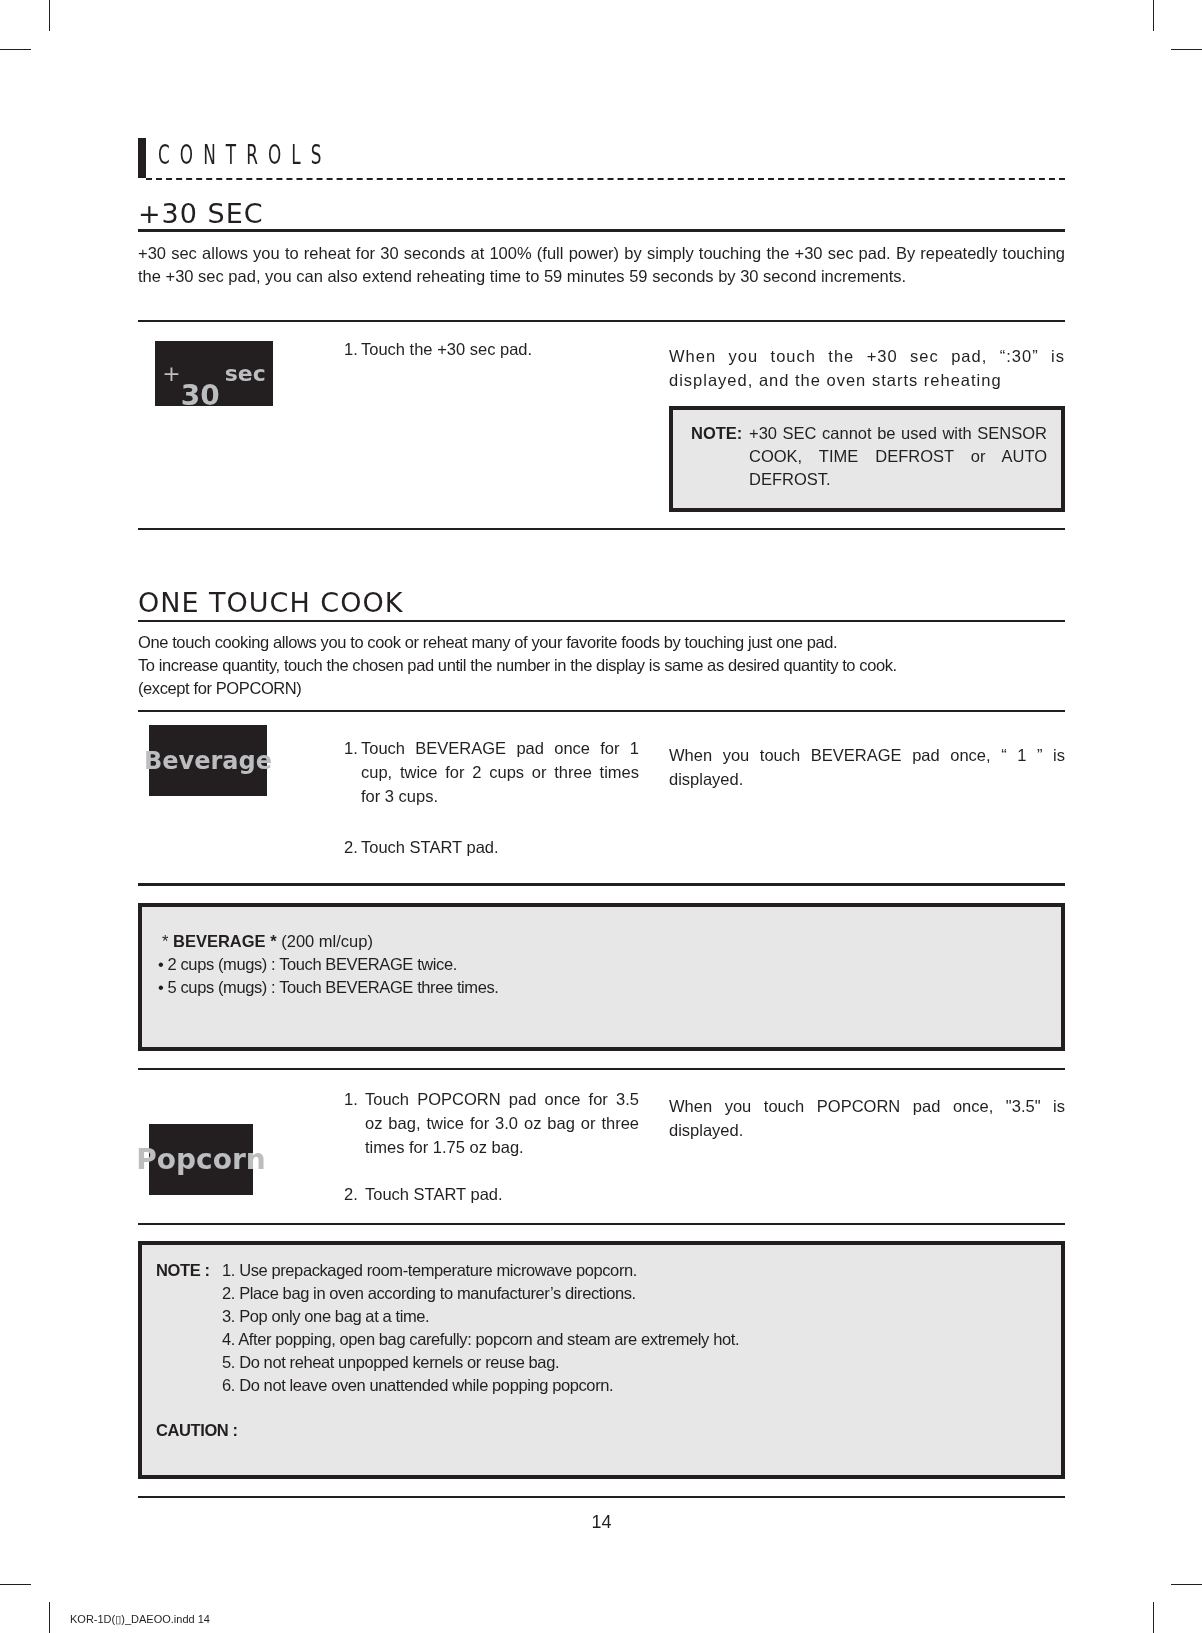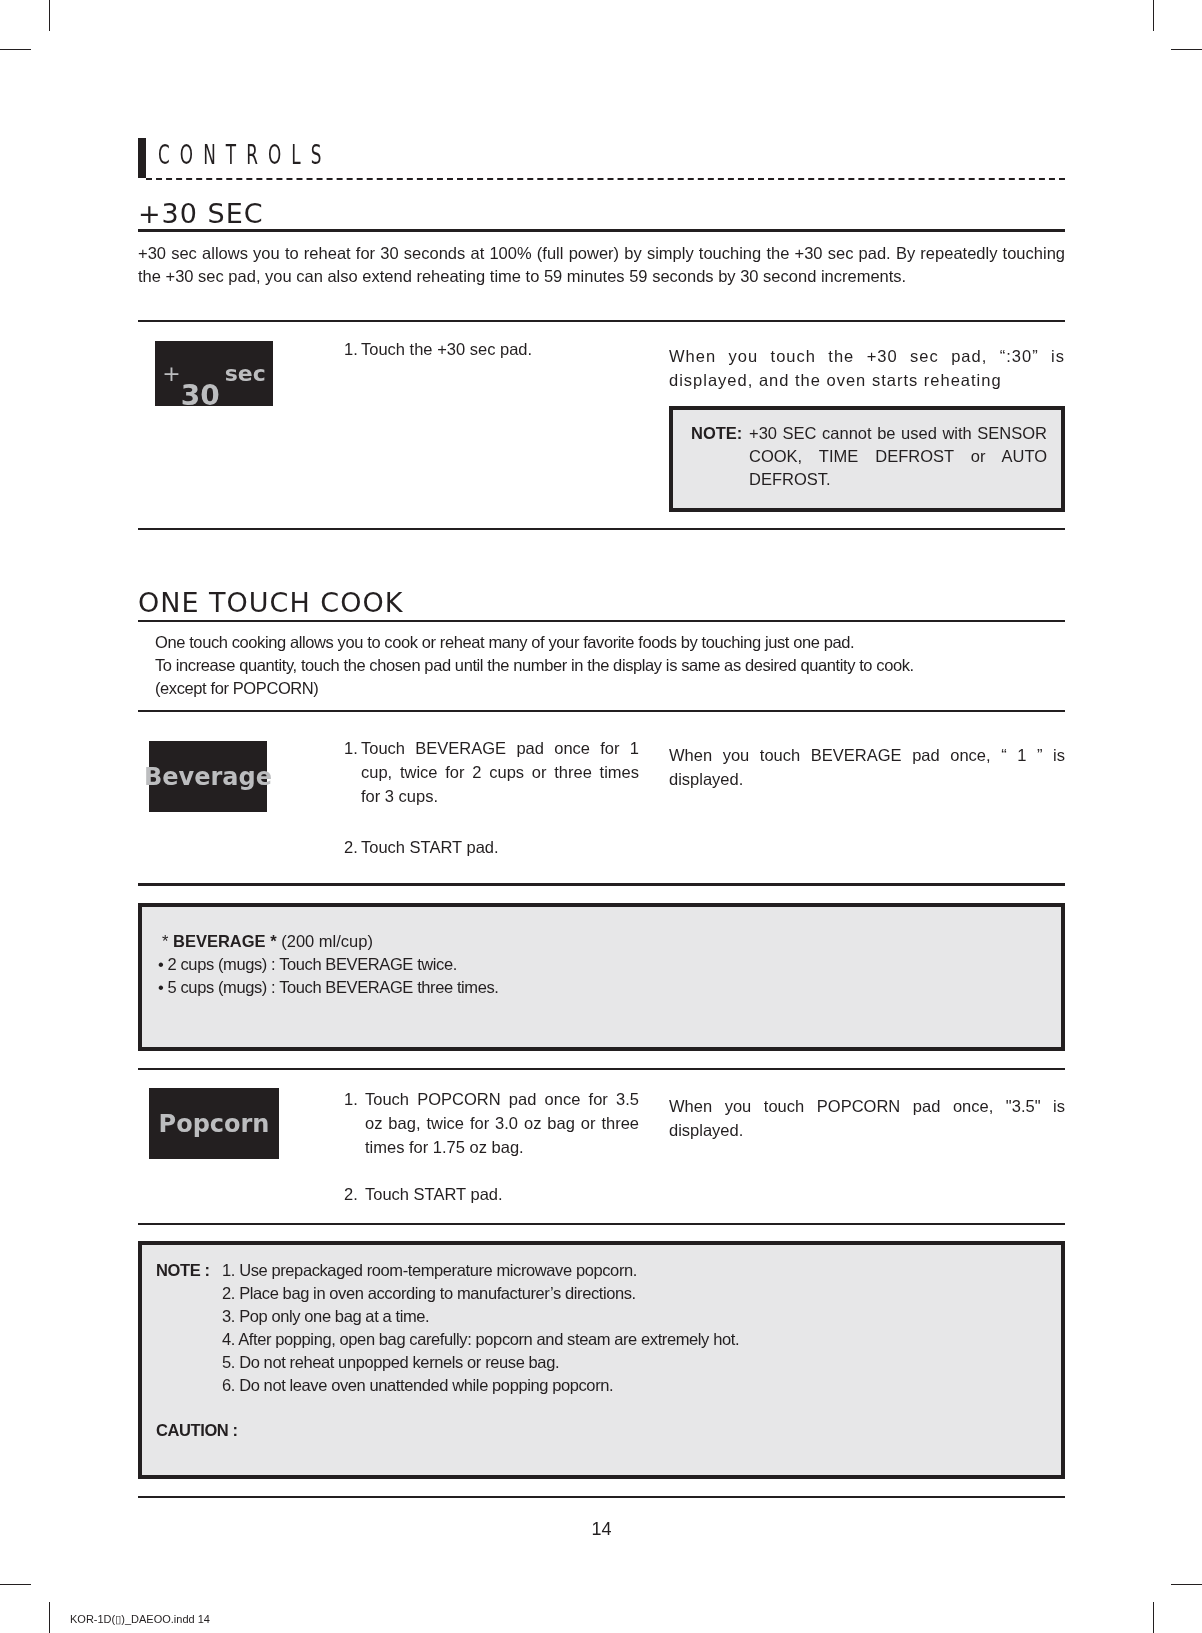--- a/index.html
+++ b/index.html
@@ -71,28 +71,28 @@
     <div style="position:relative;padding-left:58px;">
       <span class="b" style="position:absolute;left:0;top:0;">NOTE:</span>
       <span style="display:block;text-align:justify;">+30 SEC cannot be used with SENSOR COOK, TIME DEFROST or AUTO DEFROST.</span>
     </div>
   </div>
 
   <div class="rule thin" style="top:528px;"></div>
 
   <div class="section-title" style="top:587px;">ONE TOUCH COOK</div>
   <div class="rule thin" style="top:620px;"></div>
-  <div class="para narrow" style="top:631px;text-align:left;margin-left:17px;">
+  <div class="para narrow" style="top:631px;text-align:left;">
     <div>One touch cooking allows you to cook or reheat many of your favorite foods by touching just one pad.</div>
     <div>To increase quantity, touch the chosen pad until the number in the display is same as desired quantity to cook.</div>
     <div>(except for POPCORN)</div>
   </div>
   <div class="rule thin" style="top:710px;"></div>
 
-  <div class="pad" style="left:11px;top:725px;width:118px;height:71px;font-size:24px;margin-top:16px;">Beverage</div>
+  <div class="pad" style="left:11px;top:725px;width:118px;height:71px;font-size:24px;">Beverage</div>
 
   <div class="step" style="left:206px;top:736px;width:295px;">
     <span class="num">1.</span>
     <span class="txt">Touch BEVERAGE pad once for 1 cup, twice for 2 cups or three times for 3 cups.</span>
   </div>
   <div class="step" style="left:206px;top:835px;width:295px;">
     <span class="num">2.</span>
     <span class="txt">Touch START pad.</span>
   </div>
   <div class="desc" style="left:531px;top:736px;width:396px;">When you touch BEVERAGE pad once, “ 1 ” is displayed.</div>
@@ -102,21 +102,21 @@
   <div class="notebox" style="left:0;top:903px;width:927px;height:148px;padding:23px 0 0 20px;">
     <div>
       <span>* </span><span class="b">BEVERAGE *</span><span> (200 ml/cup)</span>
     </div>
     <div class="narrow" style="margin-left:-4px;">• 2 cups (mugs) : Touch BEVERAGE twice.</div>
     <div class="narrow" style="margin-left:-4px;">• 5 cups (mugs) : Touch BEVERAGE three times.</div>
   </div>
 
   <div class="rule thin" style="top:1068px;"></div>
 
-  <div class="pad" style="left:11px;top:1088px;width:130px;height:71px;font-size:24px;">Popcorn</div>
+  <div class="pad" style="left:11px;top:1124px;width:104px;height:71px;font-size:28px;">Popcorn</div>
 
   <div class="step" style="left:206px;top:1087px;width:295px;">
     <span class="num">1.</span>
     <span class="txt" style="padding-left:21px;">Touch POPCORN pad once for 3.5 oz bag, twice for 3.0 oz bag or three times for 1.75 oz bag.</span>
   </div>
   <div class="step" style="left:206px;top:1182px;width:295px;">
     <span class="num">2.</span>
     <span class="txt" style="padding-left:21px;">Touch START pad.</span>
   </div>
   <div class="desc" style="left:531px;top:1087px;width:396px;">When you touch POPCORN pad once, "3.5" is displayed.</div>
@@ -133,17 +133,17 @@
       <div>5. Do not reheat unpopped kernels or reuse bag.</div>
       <div>6. Do not leave oven unattended while popping popcorn.</div>
     </div>
     <div style="position:relative;padding-left:98px;margin-top:22px;">
       <span class="b" style="position:absolute;left:0;top:0;">CAUTION :</span>
     </div>
   </div>
 
   <div class="rule thin" style="top:1496px;"></div>
 
-  <div style="position:absolute;left:0;width:927px;top:1512px;text-align:center;font-size:18px;margin-top:7px;">14</div>
+  <div style="position:absolute;left:0;width:927px;top:1512px;text-align:center;font-size:18px;">14</div>
 </div>
 
 <div class="footer-text" style="left:70px;top:1613px;">KOR-1D(▯)_DAEOO.indd   14</div>
 <div class="footer-text" style="left:1009px;top:1684px;">2016-10-13  ▯▯ 4:59:38</div>
 
 </body></html>

